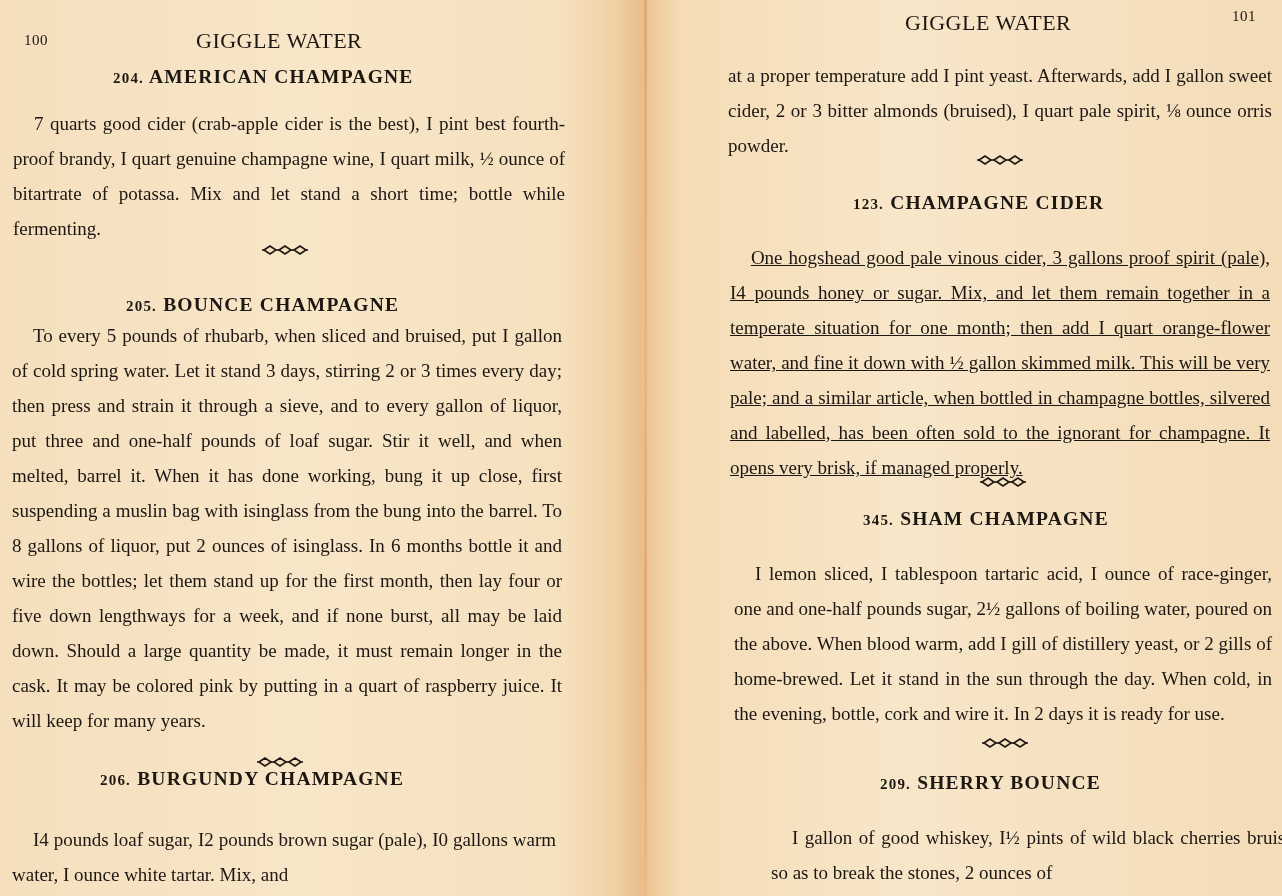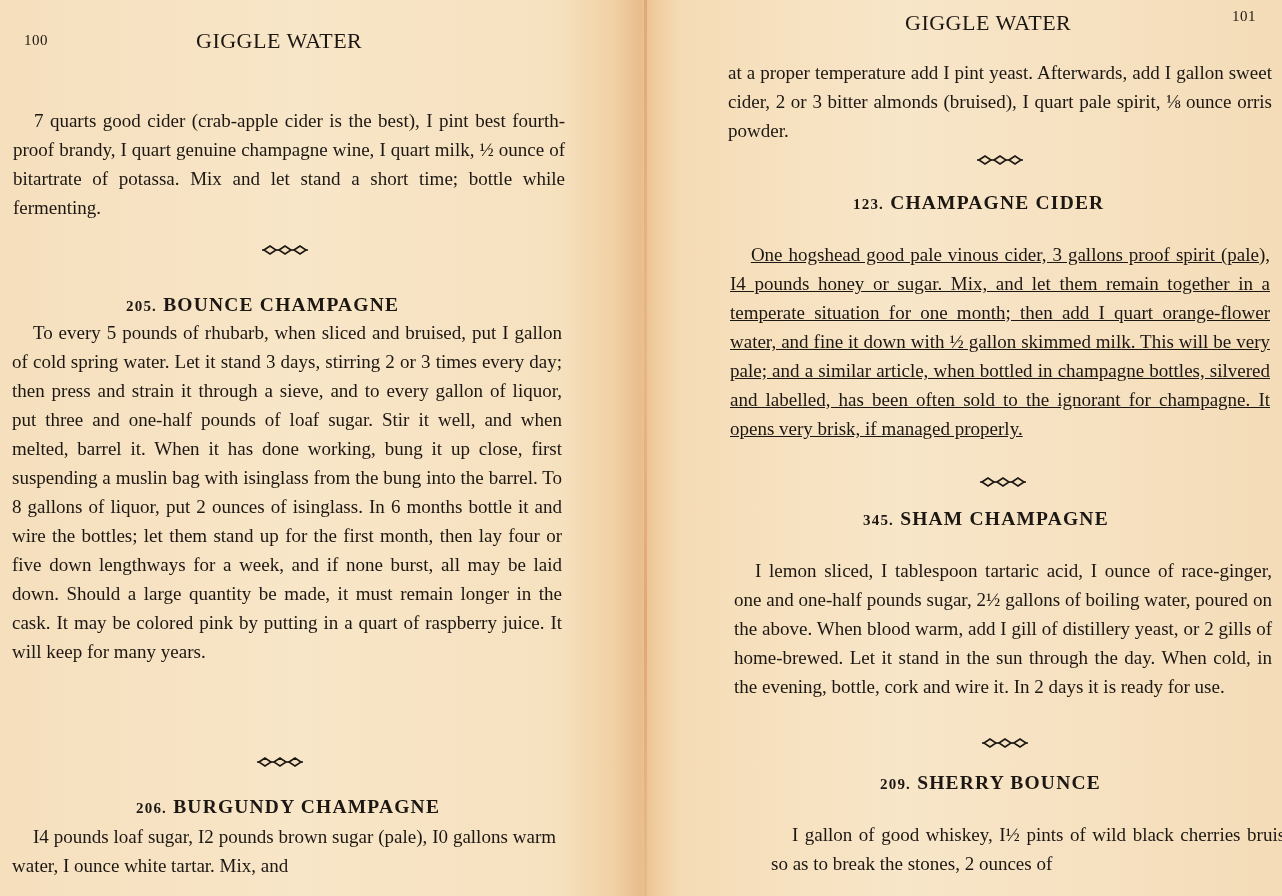--- a/index.html
+++ b/index.html
@@ -33,37 +33,41 @@
   .running-head {
     position: absolute; font-size: 22px; letter-spacing: 0.5px;
     font-family: "Liberation Serif", serif; white-space: nowrap;
   }
   .recipe-title {
     position: absolute; font-size: 19.5px; font-weight: bold; letter-spacing: 1.2px;
     font-family: "Liberation Serif", serif; white-space: nowrap;
   }
   .recipe-title .num { font-size: 15px; font-weight: bold; }
   .body-text {
-    position: absolute; font-size: 19px; line-height: 29px;
+    position: absolute; font-size: 19px; line-height: 35px;
     font-family: "Liberation Serif", serif; text-align: justify;
   }
   .body-text p { margin: 0; text-indent: 1.1em; }
   .body-text p.noindent { text-indent: 0; }
   .ornament { position: absolute; width: 50px; height: 12px; }
 </style>
 </head>
 <body>
 
 <div class="spread">
   <div class="gutter-line"></div>
 
   <div class="page left">
     <div class="page-number" style="left:24px; top:32px;">100</div>
     <div class="running-head" style="left:196px; top:28px;">GIGGLE WATER</div>
 
+    <div class="recipe-title" style="left:113px; top:66px;">
+      <span class="num">204.</span>
+      <span>AMERICAN CHAMPAGNE</span>
+    </div>
     <div class="body-text" style="left:13px; top:106px; width:552px;">
       <p>7 quarts good cider (crab-apple cider is the best), I pint best fourth-proof brandy, I quart genuine champagne wine, I quart milk, ½ ounce of bitartrate of potassa. Mix and let stand a short time; bottle while fermenting.</p>
     </div>
 
     <svg class="ornament" style="left:260px; top:244px;" viewBox="0 0 50 12">
       <g fill="none" stroke="#1c1712" stroke-width="1.6">
         <line x1="2" y1="6" x2="48" y2="6"></line>
         <path d="M4 6 L10 2 L16 6 L10 10 Z" fill="#f6e2c0"></path>
         <path d="M19 6 L25 2 L31 6 L25 10 Z" fill="#f6e2c0"></path>
         <path d="M34 6 L40 2 L46 6 L40 10 Z" fill="#f6e2c0"></path>
@@ -80,21 +84,21 @@
 
     <svg class="ornament" style="left:255px; top:756px;" viewBox="0 0 50 12">
       <g fill="none" stroke="#1c1712" stroke-width="1.6">
         <line x1="2" y1="6" x2="48" y2="6"></line>
         <path d="M4 6 L10 2 L16 6 L10 10 Z" fill="#f6e2c0"></path>
         <path d="M19 6 L25 2 L31 6 L25 10 Z" fill="#f6e2c0"></path>
         <path d="M34 6 L40 2 L46 6 L40 10 Z" fill="#f6e2c0"></path>
       </g>
     </svg>
 
-    <div class="recipe-title" style="left:100px; top:796px;margin-left:36px;">
+    <div class="recipe-title" style="left:100px; top:768px;">
       <span class="num">206.</span>
       <span>BURGUNDY CHAMPAGNE</span>
     </div>
     <div class="body-text" style="left:12px; top:822px; width:544px;">
       <p>I4 pounds loaf sugar, I2 pounds brown sugar (pale), I0 gallons warm water, I ounce white tartar. Mix, and</p>
     </div>
   </div>
 
   <div class="page right">
     <div class="running-head" style="left:245px; top:10px;">GIGGLE WATER</div>

